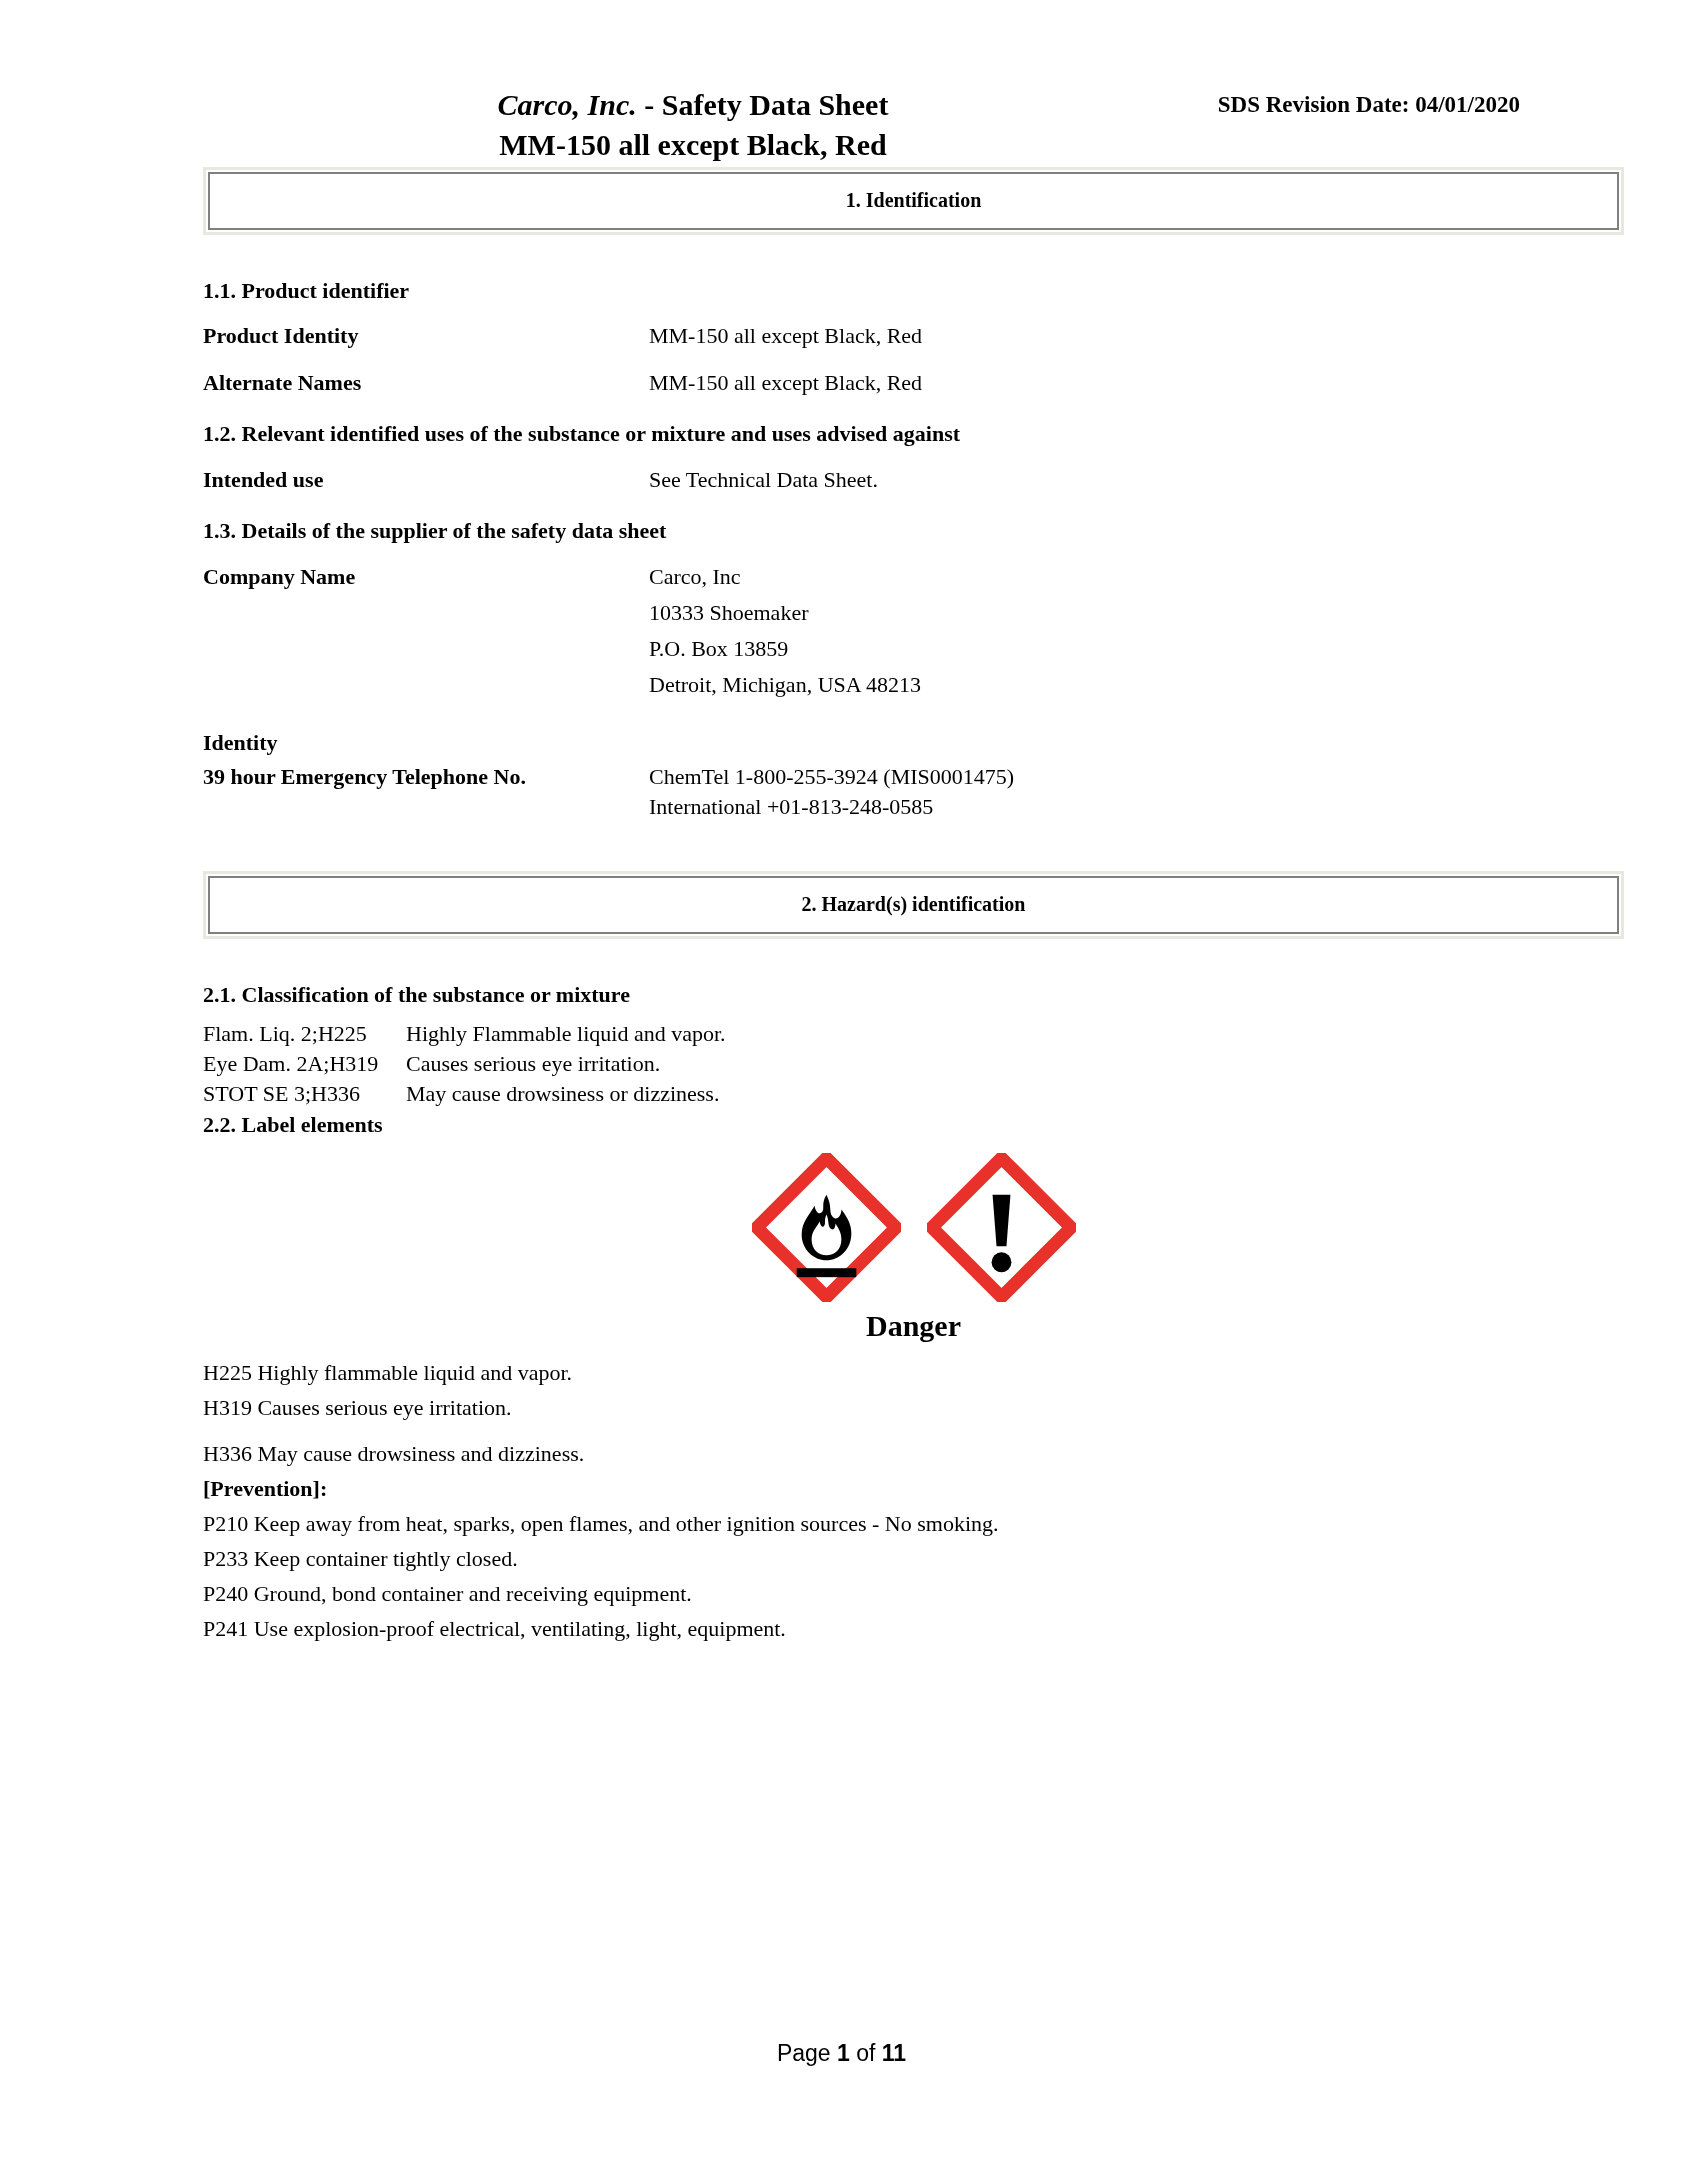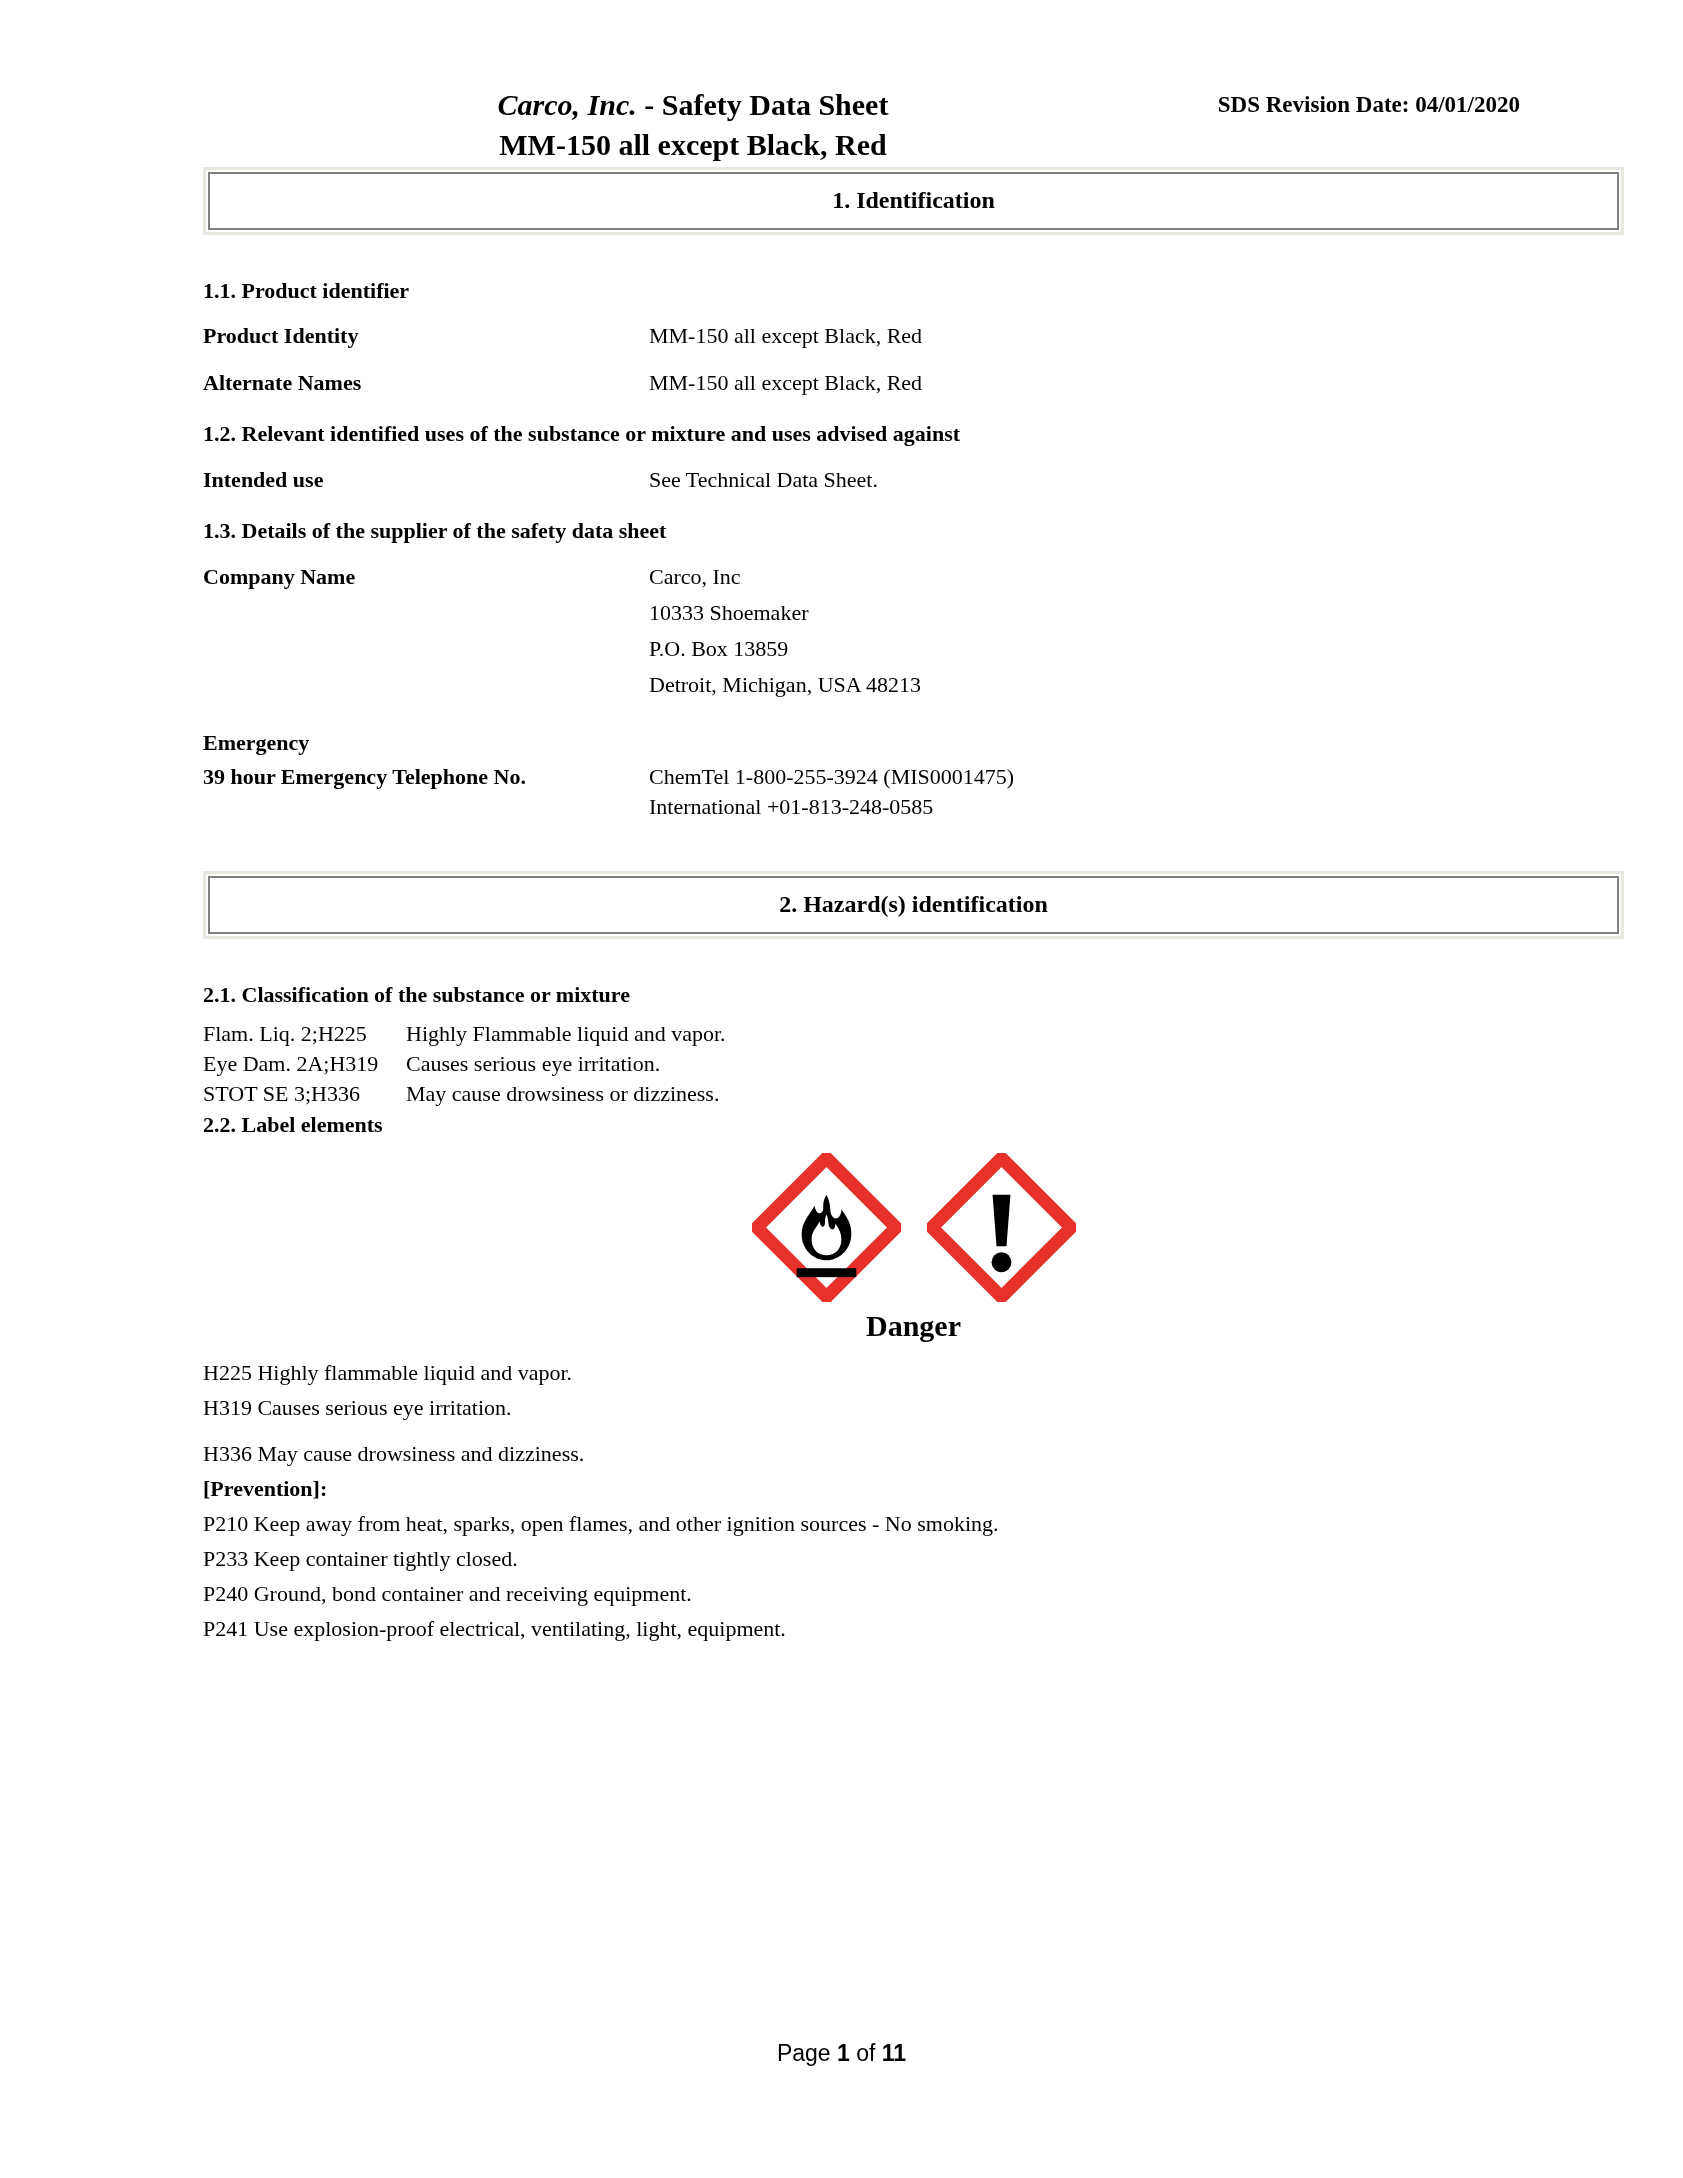--- a/index.html
+++ b/index.html
@@ -64,21 +64,21 @@
     background: #ffffff;
     padding: 2px;
   }
   .section-bar-inner {
     border: 2px solid #808080;
     text-align: center;
     padding: 9px 0 11px 0;
     background: #ffffff;
   }
   .section-bar-inner .section-title {
-    font-size: 24px;
+    font-size: 20px;
     font-weight: bold;
     line-height: 34px;
   }
 
   
   .content {
     margin-left: 203px;
     margin-right: 59px;
     position: relative;
   }
@@ -217,21 +217,21 @@
     <div class="kv-row" style="margin-top:17px; height:144px;">
       <span class="kv-label">Company Name</span>
       <span class="kv-value-stack">
         <div class="vline">Carco, Inc</div>
         <div class="vline" style="margin-top:6px;">10333 Shoemaker</div>
         <div class="vline" style="margin-top:6px;">P.O. Box 13859</div>
         <div class="vline" style="margin-top:6px;">Detroit, Michigan, USA 48213</div>
       </span>
     </div>
 
-    <div class="bold-line" style="margin-top:22px;">Emergency</div>
+    <div class="bold-line" style="margin-top:22px;">Identity</div>
 
     <div class="kv-row" style="margin-top:4px; height:61px;">
       <span class="kv-label">39 hour Emergency Telephone No.</span>
       <span class="kv-value-stack">
         <div class="vline">ChemTel 1-800-255-3924 (MIS0001475)</div>
         <div class="vline">International +01-813-248-0585</div>
       </span>
     </div>
 
 

